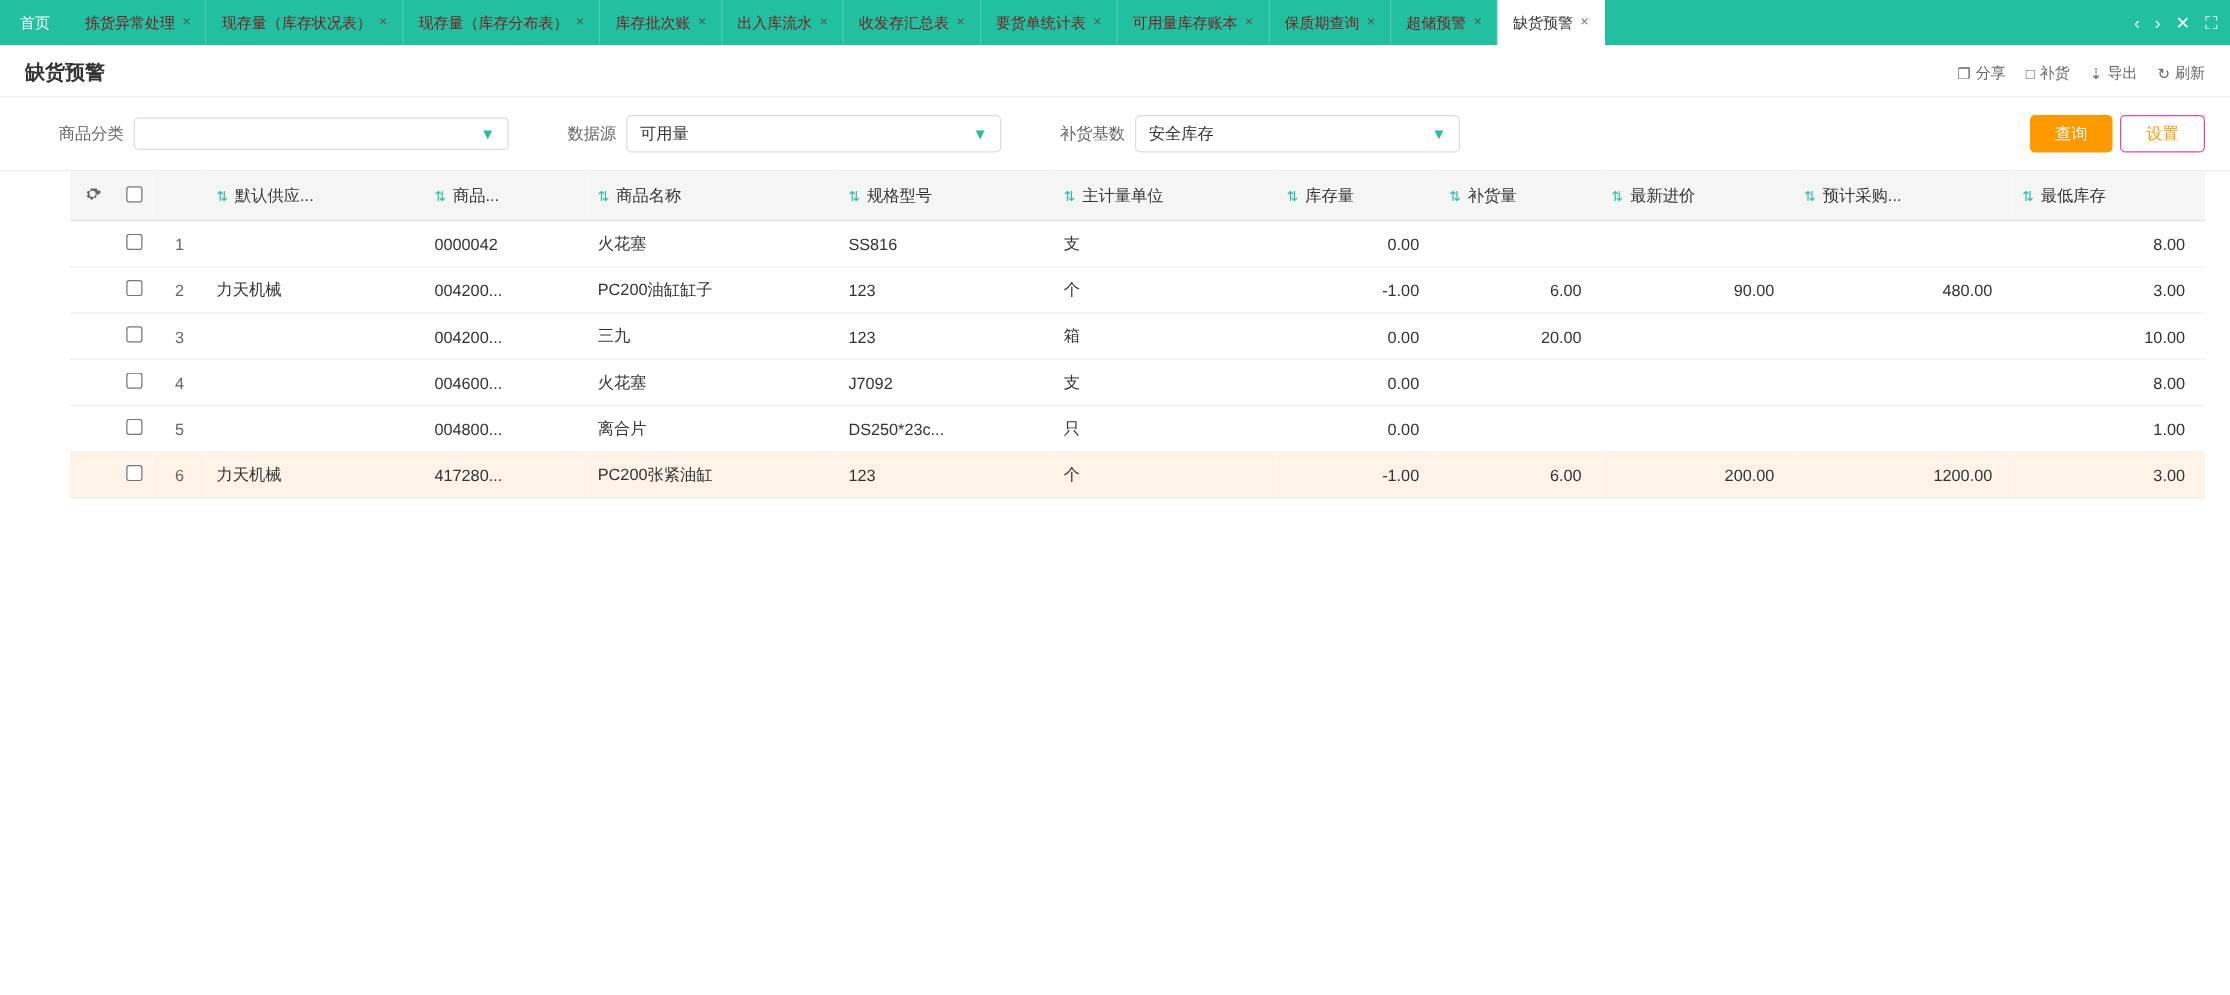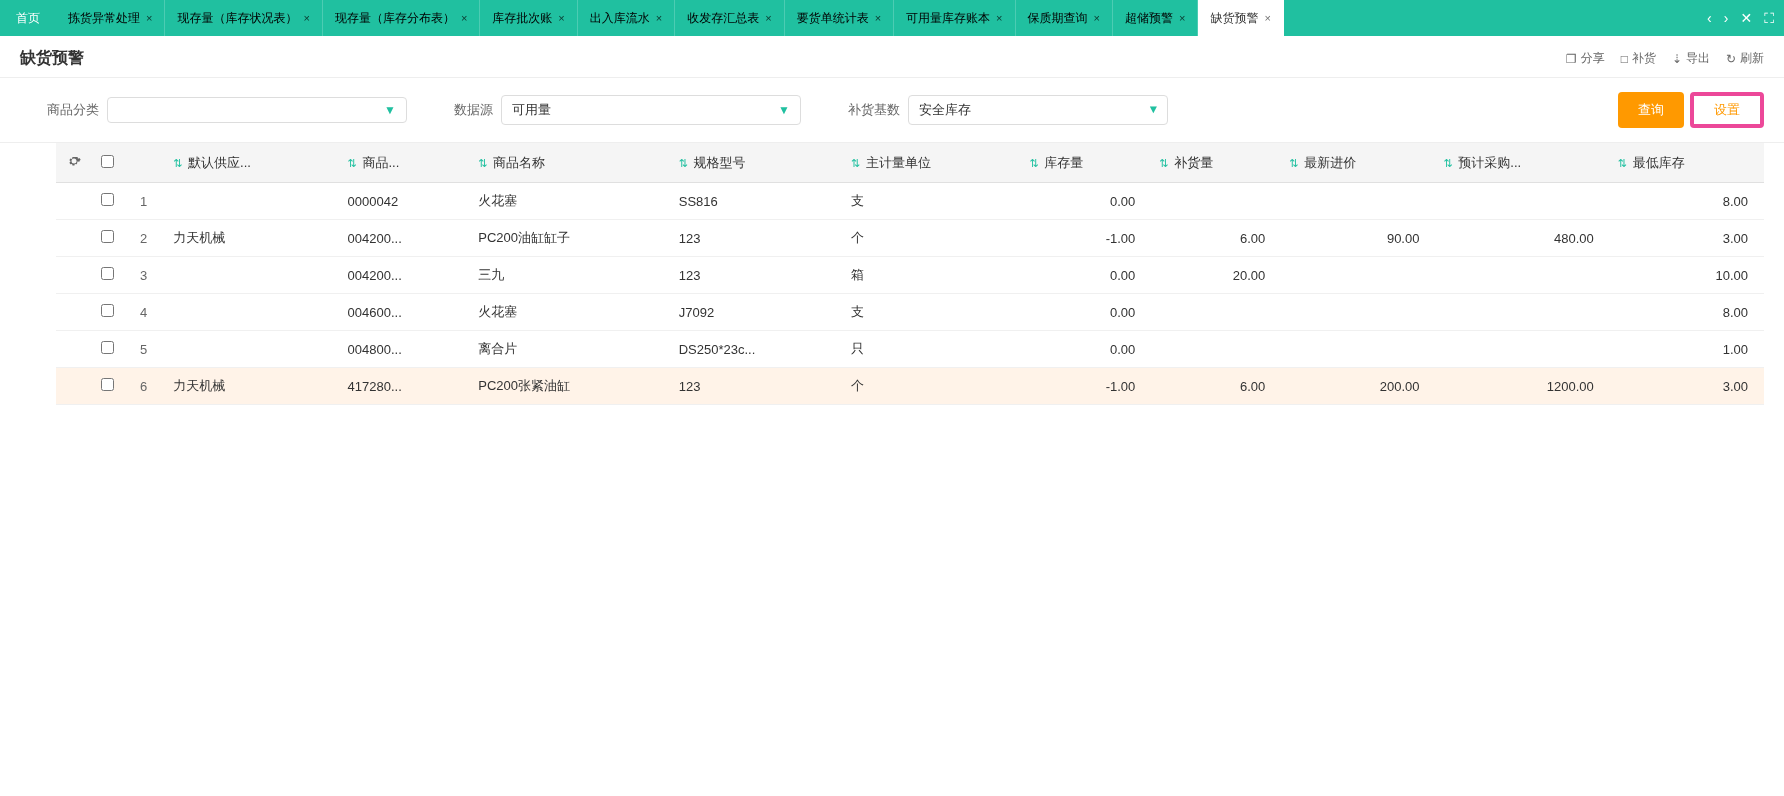--- a/index.html
+++ b/index.html
@@ -11,21 +11,21 @@
       align-items: center;
       background: #20c0a0;
       height: 36px;
       overflow: hidden;
     }
     .tab-item {
       display: flex;
       align-items: center;
       padding: 0 12px;
       height: 36px;
-      color: #000000;
+      color: #7f1d1d;
       white-space: nowrap;
       cursor: pointer;
       font-size: 12px;
       border-right: 1px solid rgba(255,255,255,0.2);
       flex-shrink: 0;
     }
     .tab-item.active {
       background: #fff;
       color: #333;
     }
@@ -145,21 +145,21 @@
       color: #fff;
       border: none;
       border-radius: 4px;
       padding: 6px 20px;
       cursor: pointer;
       font-size: 13px;
     }
     .btn-settings {
       background: #fff;
       color: #f90;
-      border: 4px solid #ec4899;
+      border: 1px solid #ec4899;
       border-radius: 4px;
       padding: 5px 20px;
       cursor: pointer;
       font-size: 13px;
     }
 
     
     .table-container {
       padding: 0 20px;
       margin-left: 36px;
@@ -298,21 +298,21 @@
     <div class="filter-group">
       <span class="filter-label">数据源</span>
       <div class="filter-select" style="min-width:300px;">
         <span class="select-value">可用量</span>
         <span class="arrow-icon">▼</span>
       </div>
     </div>
 
     <div class="filter-group">
       <span class="filter-label">补货基数</span>
-      <div class="filter-select" style="min-width:260px;font-family:Liberation Mono, monospace;">
+      <div class="filter-select" style="min-width:260px;">
         <span class="select-value">安全库存</span>
         <span class="arrow-icon">▼</span>
       </div>
     </div>
 
     <div class="filter-actions">
       <button class="btn-query">查询</button>
       <button class="btn-settings">设置</button>
     </div>
   </div>

